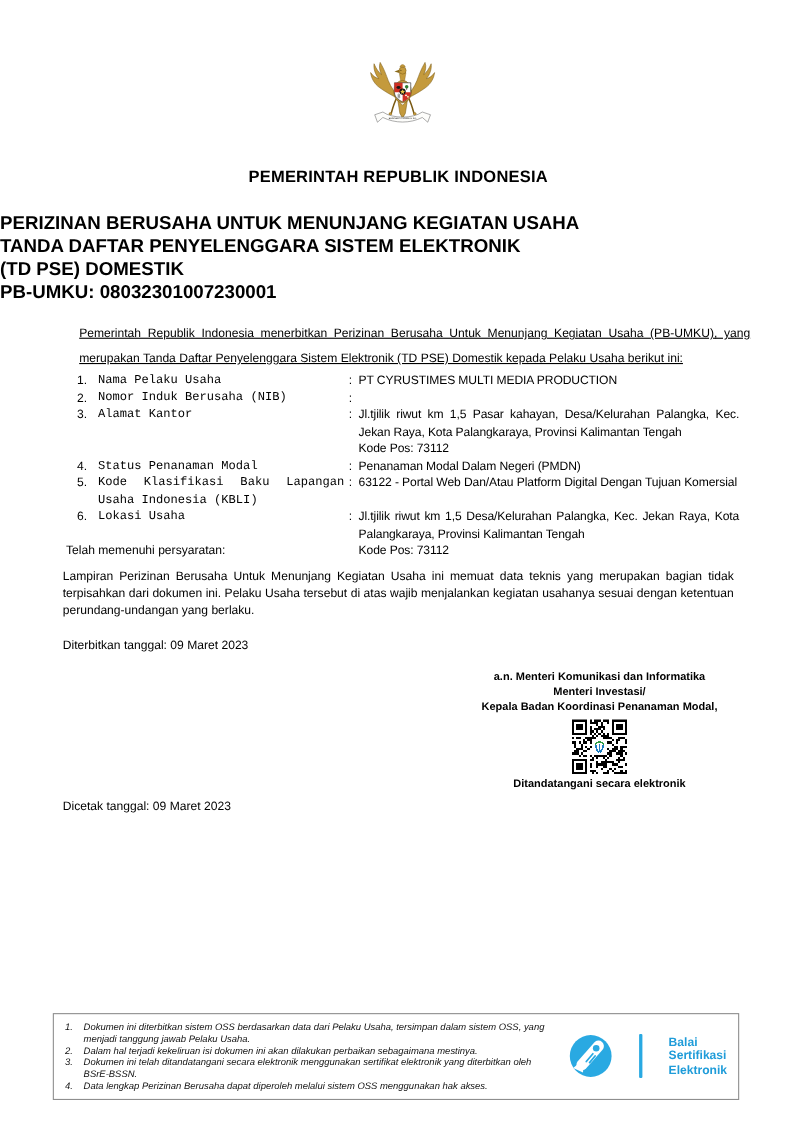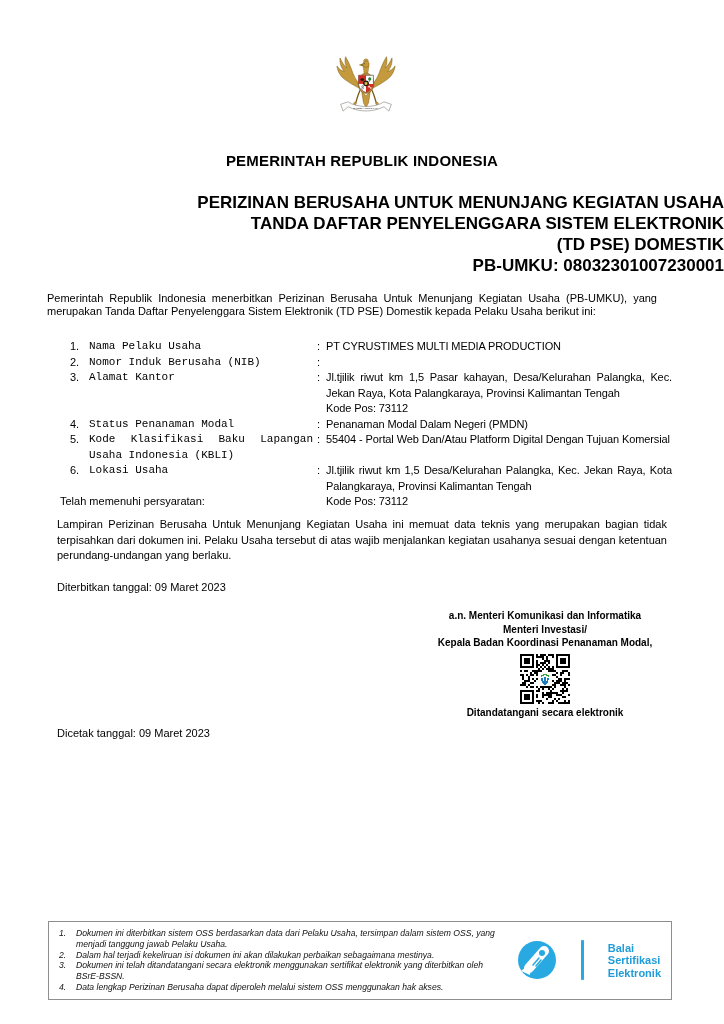--- a/index.html
+++ b/index.html
@@ -4,25 +4,25 @@
 <style>
   html,body{margin:0;padding:0;background:#ffffff;}
   #page{position:relative;width:724px;height:1024px;background:#fff;overflow:hidden;
         font-family:"Liberation Sans",sans-serif;color:#000;}
 
   .garuda{position:absolute;left:332px;top:50px;width:68px;height:74px;}
 
   .gov-title{position:absolute;left:0;right:0;top:152px;text-align:center;
              font-size:15px;font-weight:bold;letter-spacing:.2px;}
 
-  .doc-title{position:absolute;left:0;right:0;top:192px;text-align:right;
+  .doc-title{position:absolute;left:0;right:0;top:192px;text-align:left;
              font-weight:bold;font-size:17px;line-height:21px;}
 
-  .intro{position:absolute;left:47px;width:610px;top:292px;
-         font-size:11px;line-height:13px;text-align:justify;}
+  .intro{position:absolute;left:72px;width:610px;top:292px;
+         font-size:11px;line-height:23px;text-align:justify;text-decoration:underline;}
 
   .fields{position:absolute;left:70px;width:602px;top:339px;
           font-size:11px;line-height:15.5px;}
   .frow{display:flex;align-items:flex-start;}
   .fno{width:19px;flex:none;}
   .flabel{width:224px;flex:none;text-align:justify;padding-right:4px;font-family:Liberation Mono, monospace;}
   .fcolon{width:9px;flex:none;}
   .fvalue{flex:1;text-align:justify;white-space:pre-line;letter-spacing:-0.1px;}
 
   .telah{position:absolute;left:60px;top:495px;font-size:11px;}
@@ -129,21 +129,21 @@
     <div class="frow">
       <div class="fno">4.</div>
       <div class="flabel">Status Penanaman Modal</div>
       <div class="fcolon">:</div>
       <div class="fvalue">Penanaman Modal Dalam Negeri (PMDN)</div>
     </div>
     <div class="frow">
       <div class="fno">5.</div>
       <div class="flabel">Kode Klasifikasi Baku Lapangan Usaha Indonesia (KBLI)</div>
       <div class="fcolon">:</div>
-      <div class="fvalue">55404 - Portal Web Dan/Atau Platform Digital Dengan Tujuan Komersial</div>
+      <div class="fvalue">63122 - Portal Web Dan/Atau Platform Digital Dengan Tujuan Komersial</div>
     </div>
     <div class="frow">
       <div class="fno">6.</div>
       <div class="flabel">Lokasi Usaha</div>
       <div class="fcolon">:</div>
       <div class="fvalue">Jl.tjilik riwut km 1,5 Desa/Kelurahan Palangka, Kec. Jekan Raya, Kota Palangkaraya, Provinsi Kalimantan Tengah
 Kode Pos: 73112</div>
     </div>
   </div>
 

